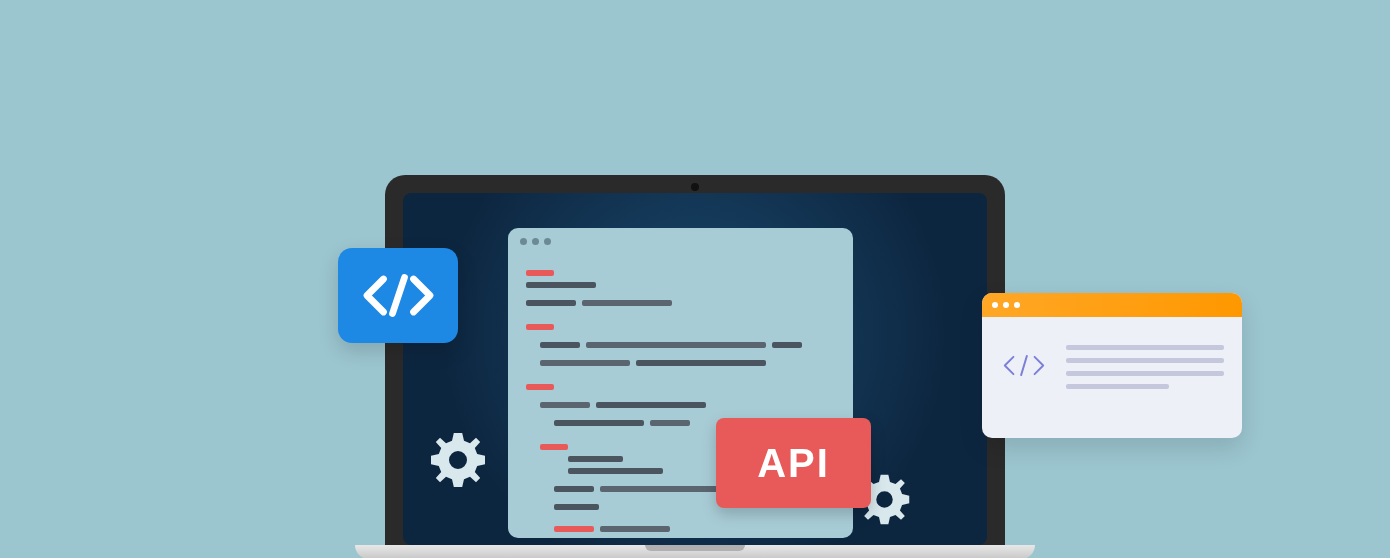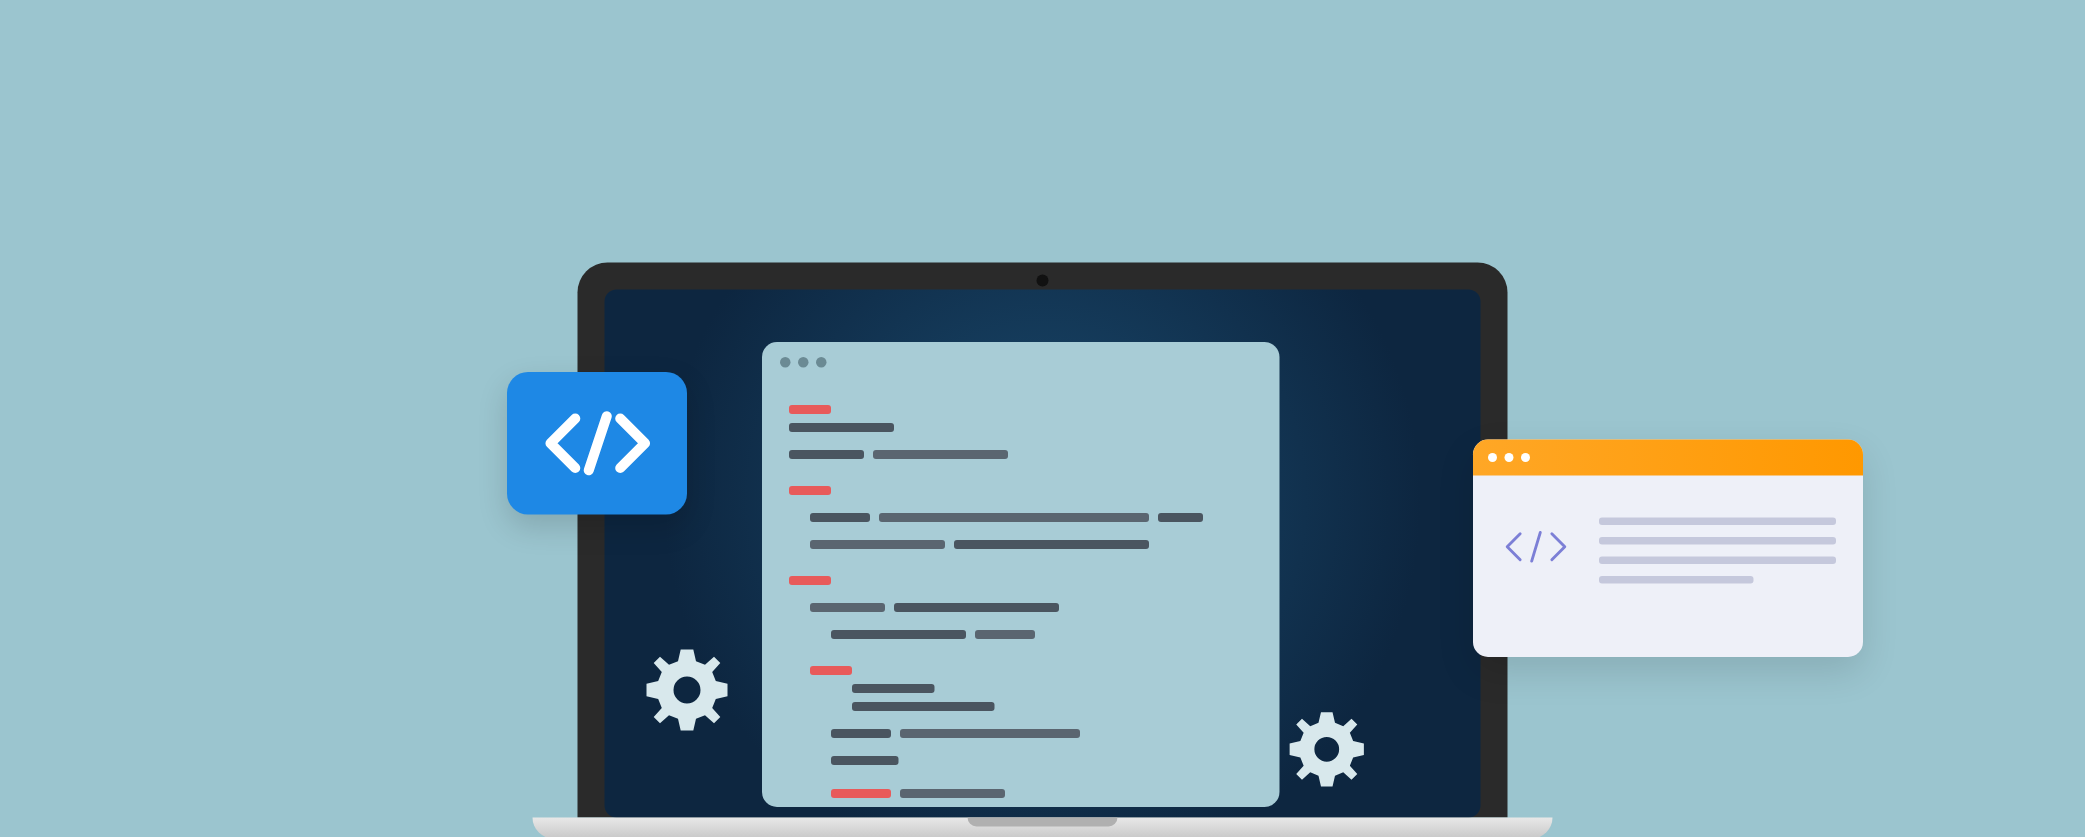--- a/index.html
+++ b/index.html
@@ -93,20 +93,23 @@
           <div style="display:flex;gap:6px;margin-left:28px">
               <div class="code-line l-dark" style="width:40px"></div>
               <div class="code-line l-mid" style="width:120px"></div>
             </div>
           <div class="code-line l-dark" style="width:45px;margin-left:28px"></div>
           <div style="display:flex;gap:6px;margin-left:28px;margin-top:10px">
               <div class="code-line l-red" style="width:40px"></div>
               <div class="code-line l-mid" style="width:70px"></div>
             </div>
         </div>
+        <div class="api-badge">
+          <span class="api-badge-text">API</span>
+        </div>
       </div>
 
       <svg class="gear gear-left" viewBox="0 0 100 100">
         <path fill="currentColor" d="M50 5 L57 5 L60 18 L70 22 L80 13 L87 20 L78 30 L82 40 L95 43 L95 57 L82 60 L78 70 L87 80 L80 87 L70 78 L60 82 L57 95 L43 95 L40 82 L30 78 L20 87 L13 80 L22 70 L18 60 L5 57 L5 43 L18 40 L22 30 L13 20 L20 13 L30 22 L40 18 L43 5 Z M50 35 A15 15 0 1 0 50 65 A15 15 0 1 0 50 35"></path>
       </svg>
       <svg class="gear gear-right" viewBox="0 0 100 100">
         <path fill="currentColor" d="M50 5 L57 5 L60 18 L70 22 L80 13 L87 20 L78 30 L82 40 L95 43 L95 57 L82 60 L78 70 L87 80 L80 87 L70 78 L60 82 L57 95 L43 95 L40 82 L30 78 L20 87 L13 80 L22 70 L18 60 L5 57 L5 43 L18 40 L22 30 L13 20 L20 13 L30 22 L40 18 L43 5 Z M50 35 A15 15 0 1 0 50 65 A15 15 0 1 0 50 35"></path>
       </svg>
 
       <div class="browser-card">

